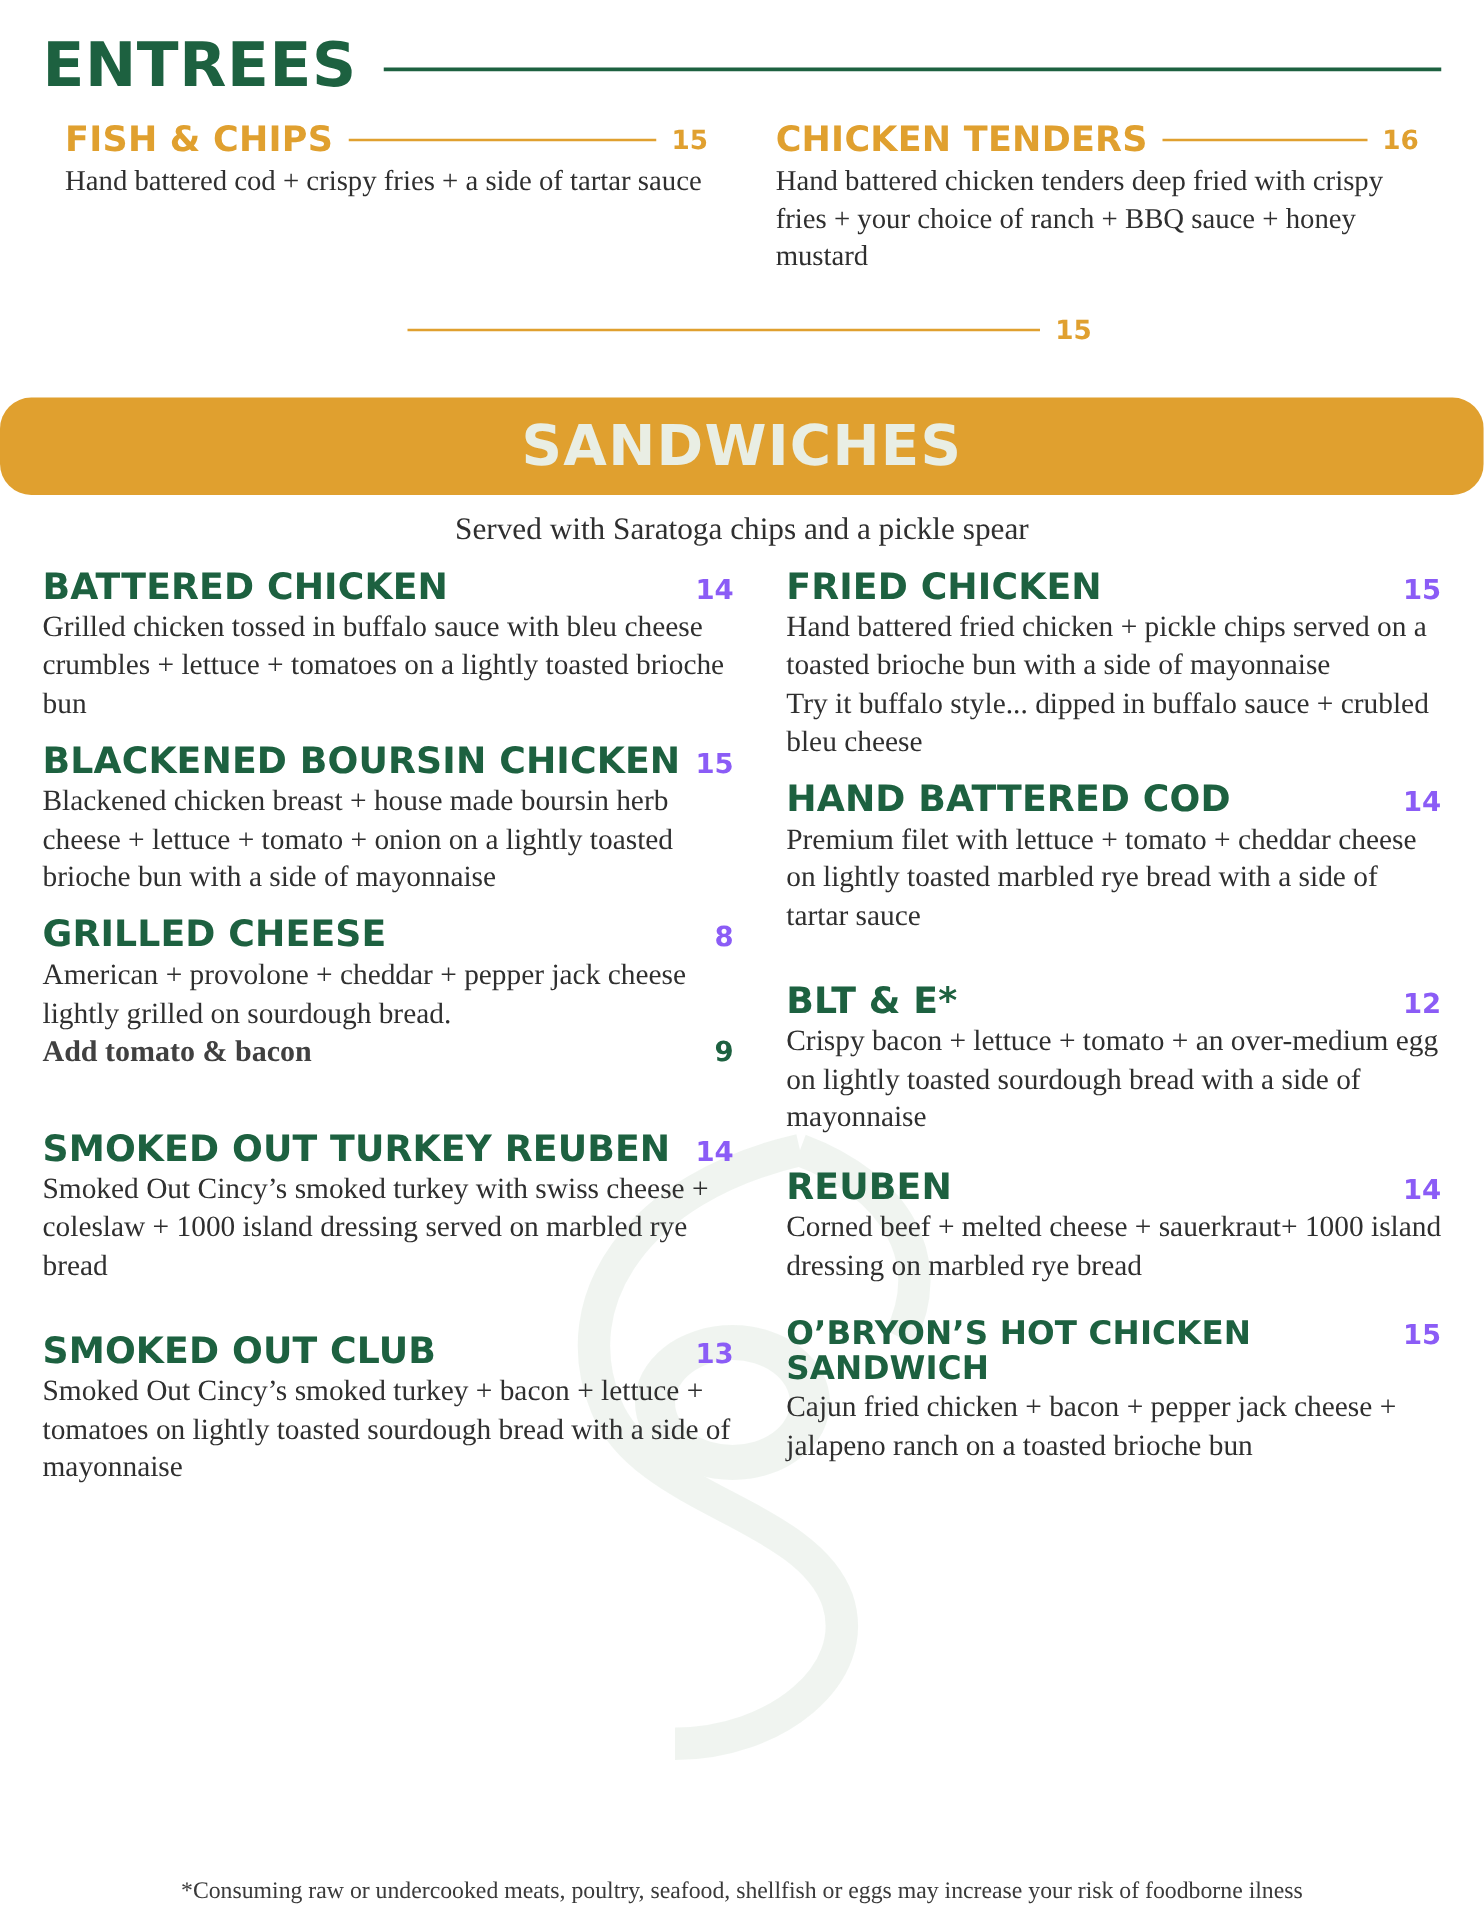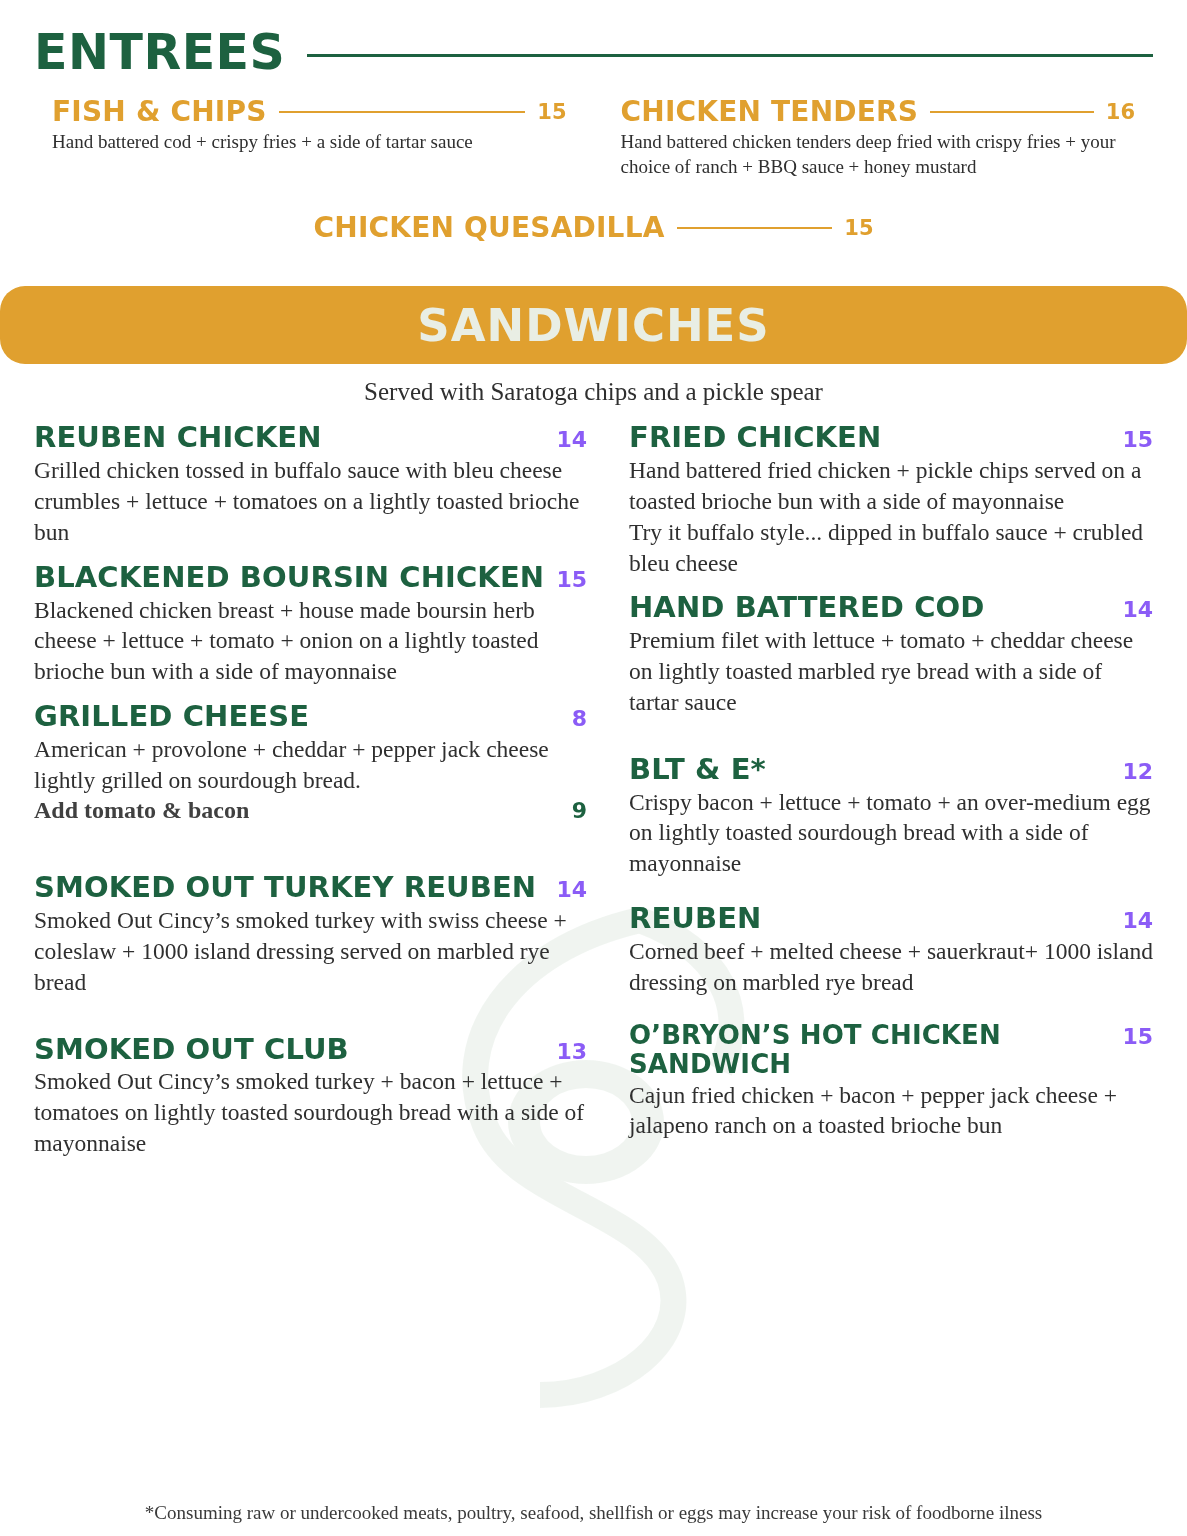--- a/index.html
+++ b/index.html
@@ -85,21 +85,21 @@
     min-width: 14px;
   }
   .price-gold {
     font-family: "DejaVu Sans", sans-serif;
     font-weight: bold;
     font-size: 21px;
     color: #e0a02f;
   }
   .item-desc {
     font-family: "Liberation Serif", serif;
-    font-size: 19px;
+    font-size: 23px;
     line-height: 1.30;
     color: #2f2f2f;
     margin-top: 2px;
   }
 
   .quesadilla-wrap {
     display: flex;
     justify-content: center;
     margin-top: 18px;
     padding-bottom: 10px;
@@ -249,41 +249,40 @@
         <span class="dash-gold"></span>
         <span class="price-gold">16</span>
       </div>
       <div class="item-desc">Hand battered chicken tenders deep fried with crispy fries + your choice of ranch + BBQ sauce + honey mustard</div>
     </div>
   </div>
 
   <div class="quesadilla-wrap">
     <div class="quesadilla-inner entree-item">
       <div class="item-head">
-        <span class="item-name-gold">CHICKEN QUESADILLA</span>
         <span class="dash-gold"></span>
         <span class="price-gold">15</span>
       </div>
     </div>
   </div>
 
   <div class="band">
     <div class="band-inner">
       <span class="band-title">SANDWICHES</span>
     </div>
   </div>
   <div class="band-sub">Served with Saratoga chips and a pickle spear</div>
 
   <div class="sand-grid">
 
     <div>
 
       <div class="sand-item">
         <div class="sand-head">
-          <span class="sand-name">REUBEN CHICKEN</span>
+          <span class="sand-name">BATTERED CHICKEN</span>
           <span class="sand-price">14</span>
         </div>
         <div class="sand-desc">Grilled chicken tossed in buffalo sauce with bleu cheese crumbles + lettuce + tomatoes on a lightly toasted brioche bun</div>
       </div>
 
       <div class="sand-item">
         <div class="sand-head">
           <span class="sand-name">BLACKENED BOURSIN CHICKEN</span>
           <span class="sand-price">15</span>
         </div>

